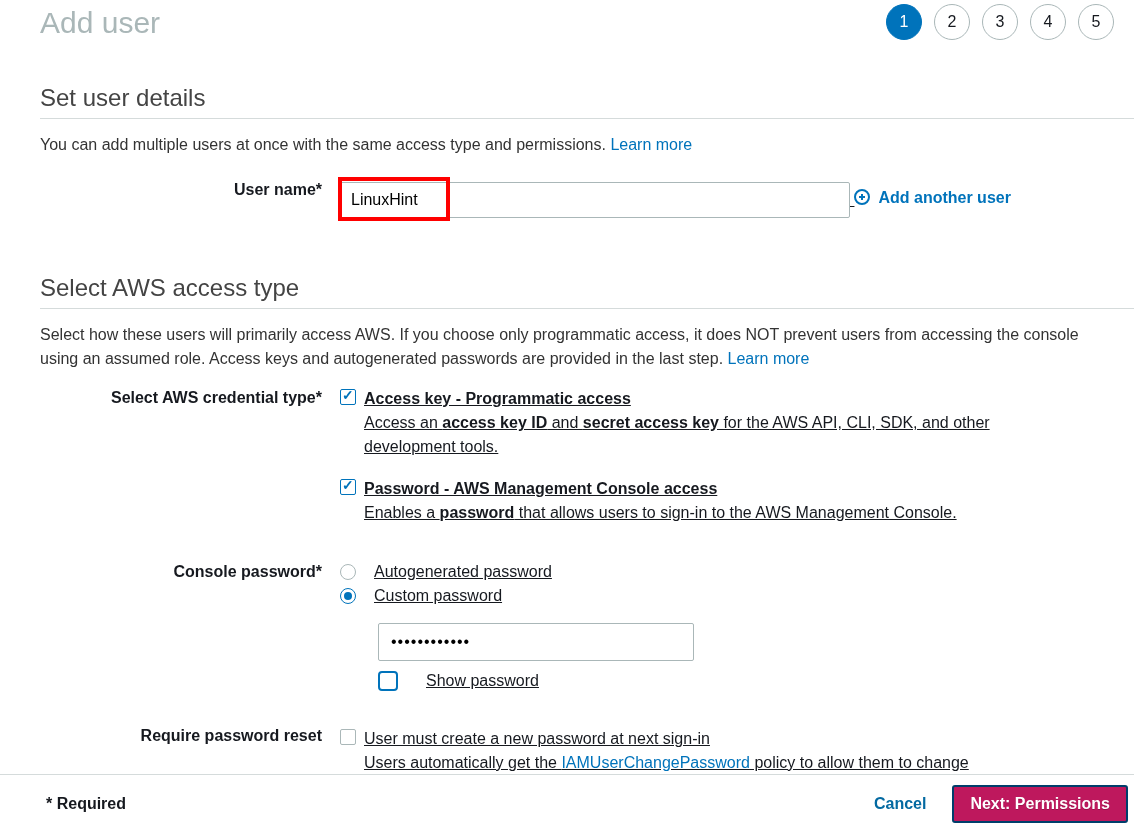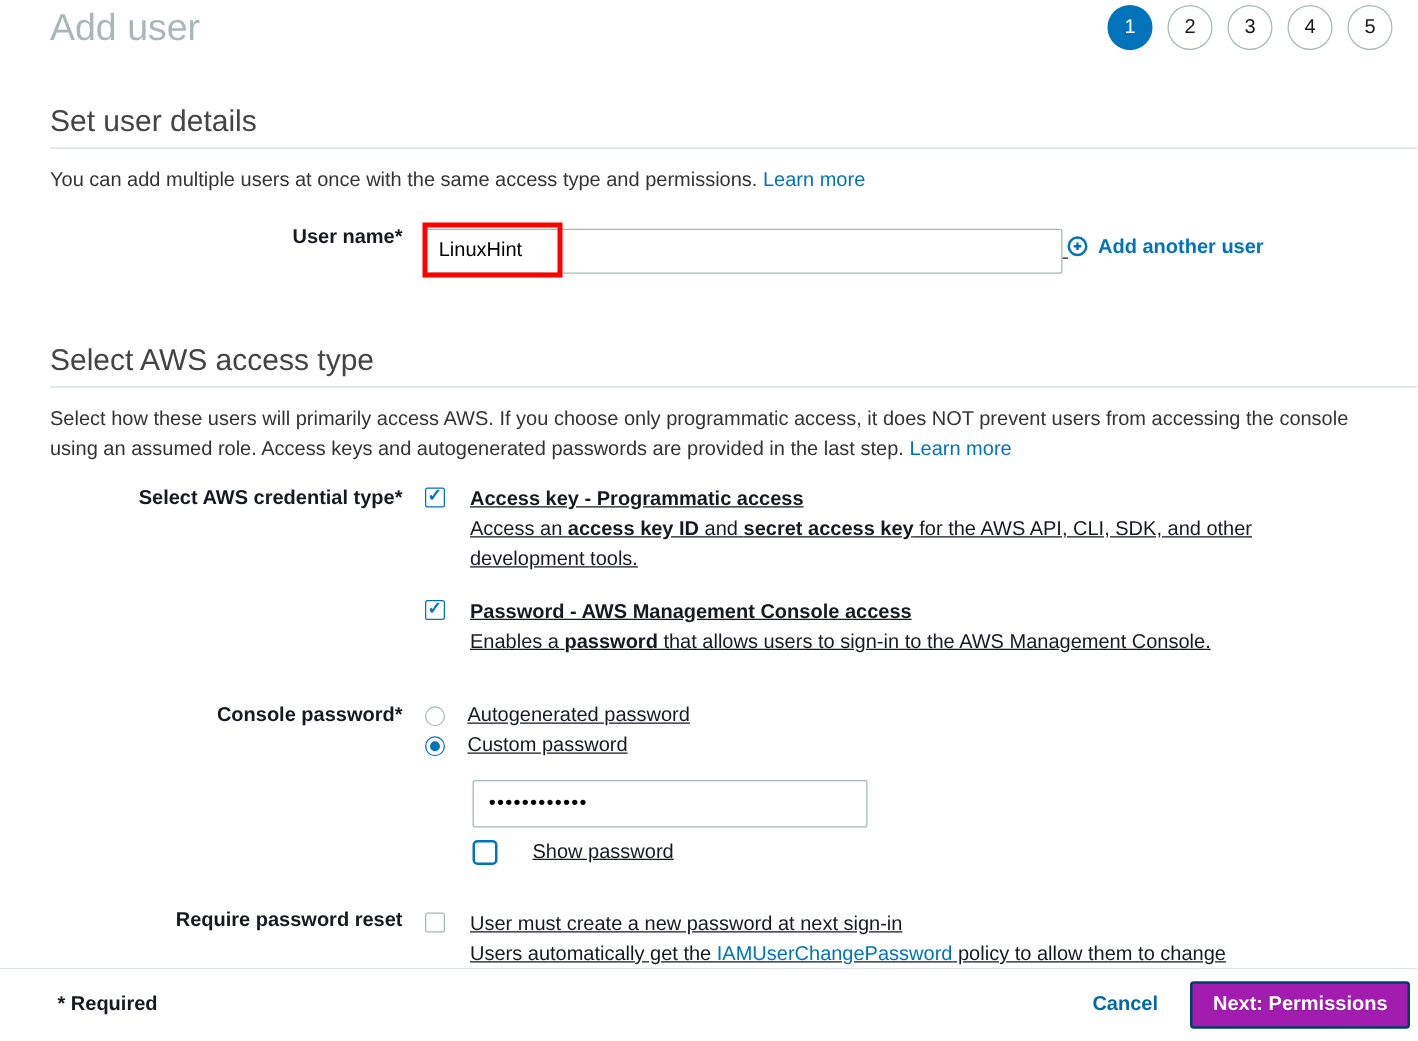--- a/index.html
+++ b/index.html
@@ -91,21 +91,21 @@
     border: 2px solid #0073bb;
     border-radius: 50%;
     position: relative;
     display: inline-block;
   }
   .plus-icon::before, .plus-icon::after {
     content: ""; position: absolute; background: #0073bb;
   }
   .plus-icon::before { left: 3px; right: 3px; top: 50%; height: 2px; transform: translateY(-50%); }
   .plus-icon::after  { top: 3px; bottom: 3px; left: 50%; width: 2px; transform: translateX(-50%); }
-  .check-row { display: flex; align-items: flex-start; gap: 16px; margin-bottom: 18px; }
+  .check-row { display: flex; align-items: flex-start; gap: 4px; margin-bottom: 18px; }
   .check-col { width: 20px; padding-top: 2px; flex-shrink: 0; }
   .check-text { flex: 1; max-width: 630px; line-height: 1.5; }
   .check-text .opt-title { font-weight: 700; }
   .cb {
     width: 16px; height: 16px;
     border: 1px solid #0073bb;
     border-radius: 2px;
     display: inline-block;
     position: relative;
     cursor: pointer;
@@ -162,21 +162,21 @@
   .footer-left { font-weight: 700; }
   .footer-right { display: flex; gap: 20px; align-items: center; }
   .btn-cancel {
     color: #0369a1;
     font-weight: 700;
     background: none; border: none;
     font-size: 16px;
     cursor: pointer;
   }
   .btn-next {
-    background: #a21caf;
+    background: #be185d;
     color: #fff;
     font-weight: 700;
     font-size: 16px;
     border: 2px solid #003e6b;
     border-radius: 3px;
     padding: 8px 16px;
     cursor: pointer;
     text-shadow: 0 1px 0 rgba(0,0,0,.2);
   }
 </style>

